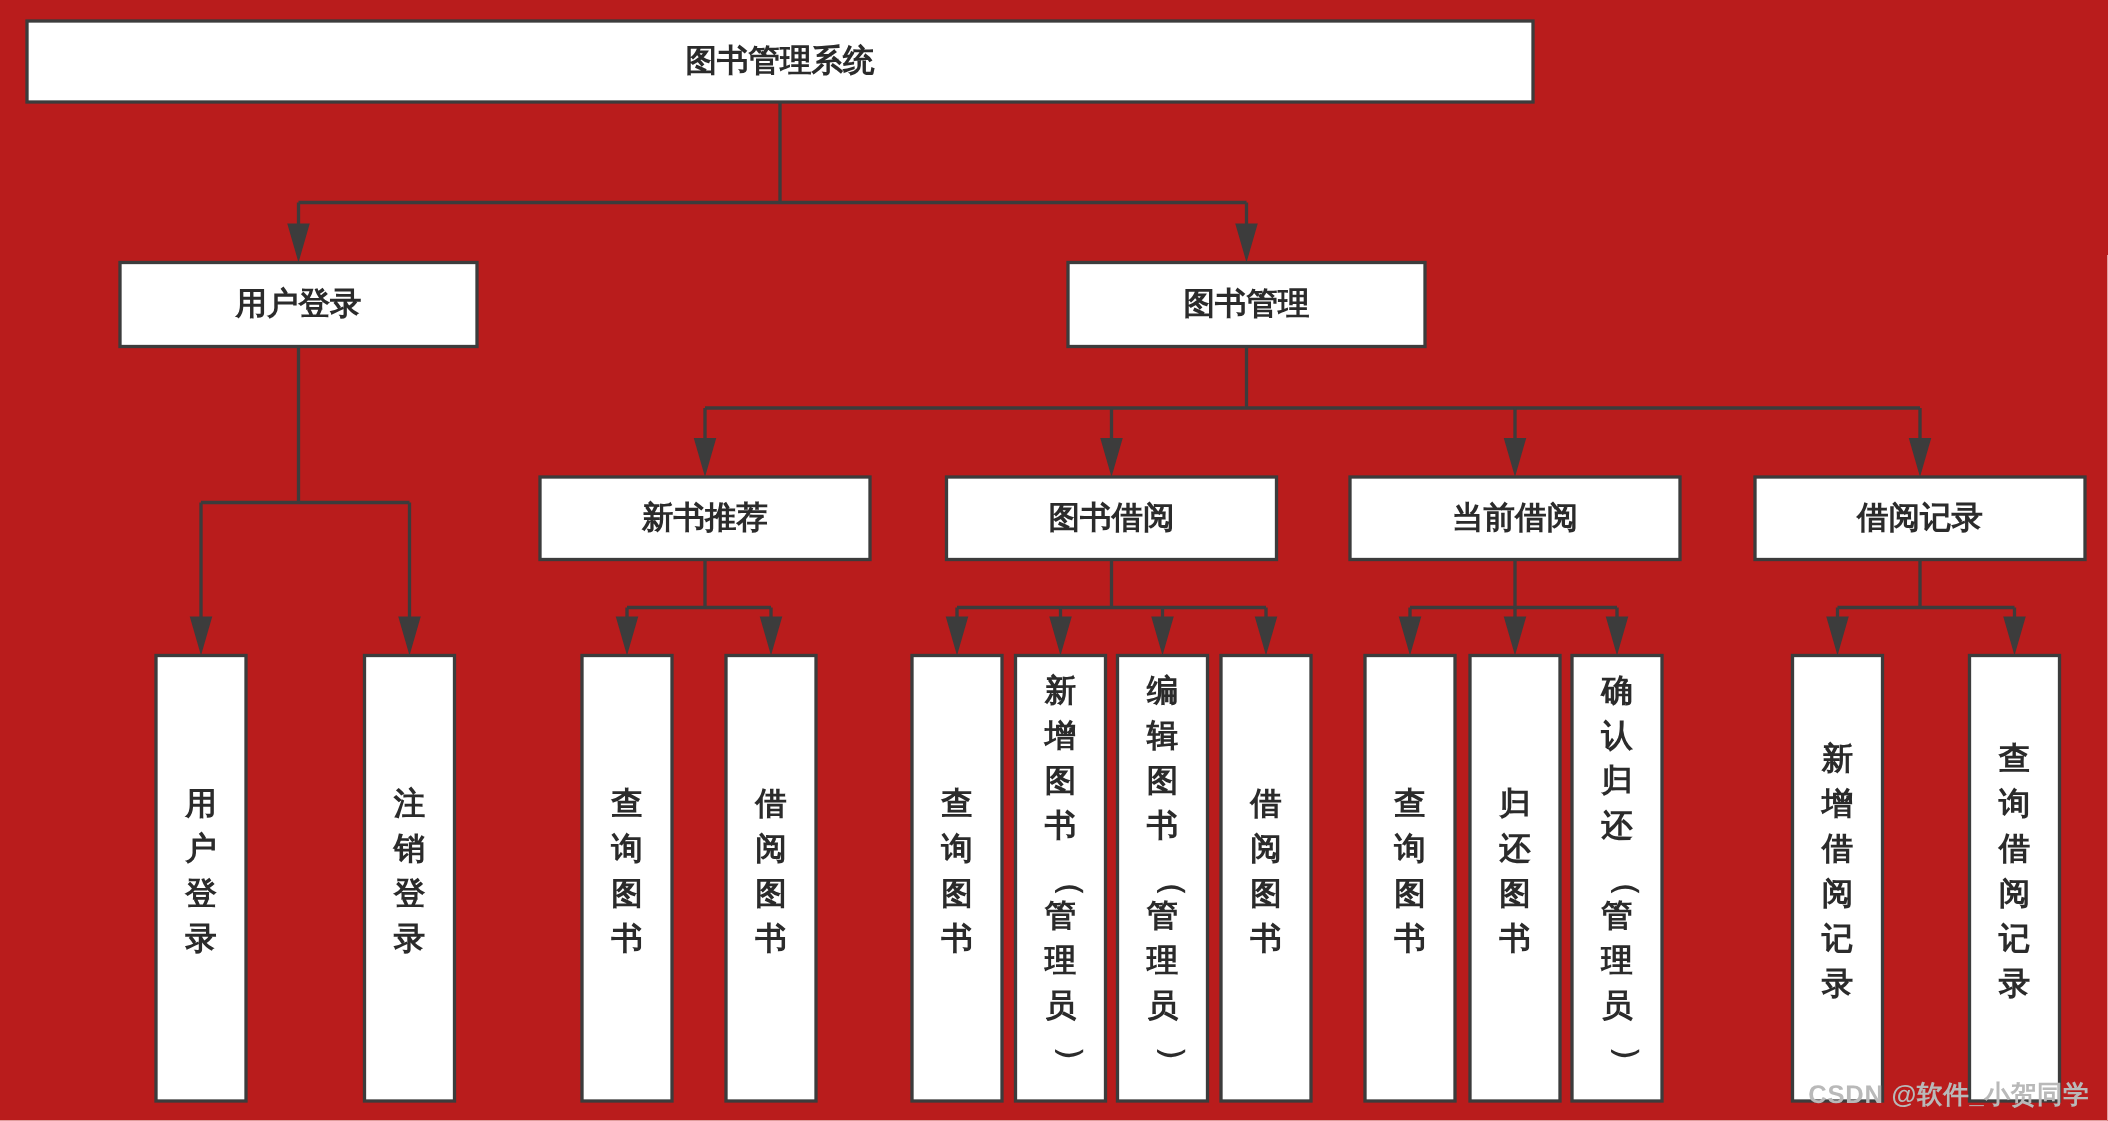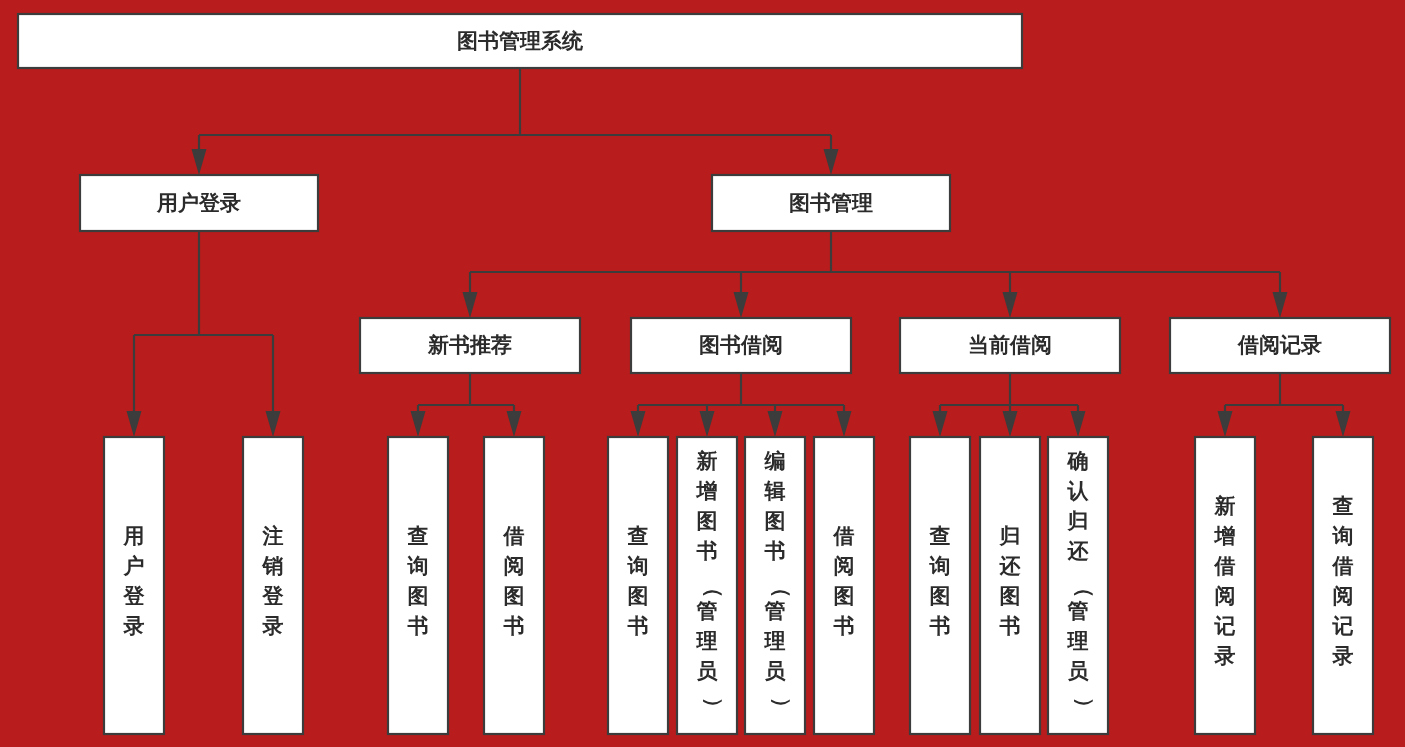--- a/index.html
+++ b/index.html
@@ -275,13 +275,14 @@
           <text x="1343" y="512.5" class="vert-char">查</text>
           <text x="1343" y="542.5" class="vert-char">询</text>
           <text x="1343" y="572.5" class="vert-char">借</text>
           <text x="1343" y="602.5" class="vert-char">阅</text>
           <text x="1343" y="632.5" class="vert-char">记</text>
           <text x="1343" y="662.5" class="vert-char">录</text>
           <title>查询借阅记录</title>
         </g>
       </g>
   </svg>
+  <div class="watermark-text">CSDN @软件_小贺同学</div>
 </div>
 
 </body></html>

